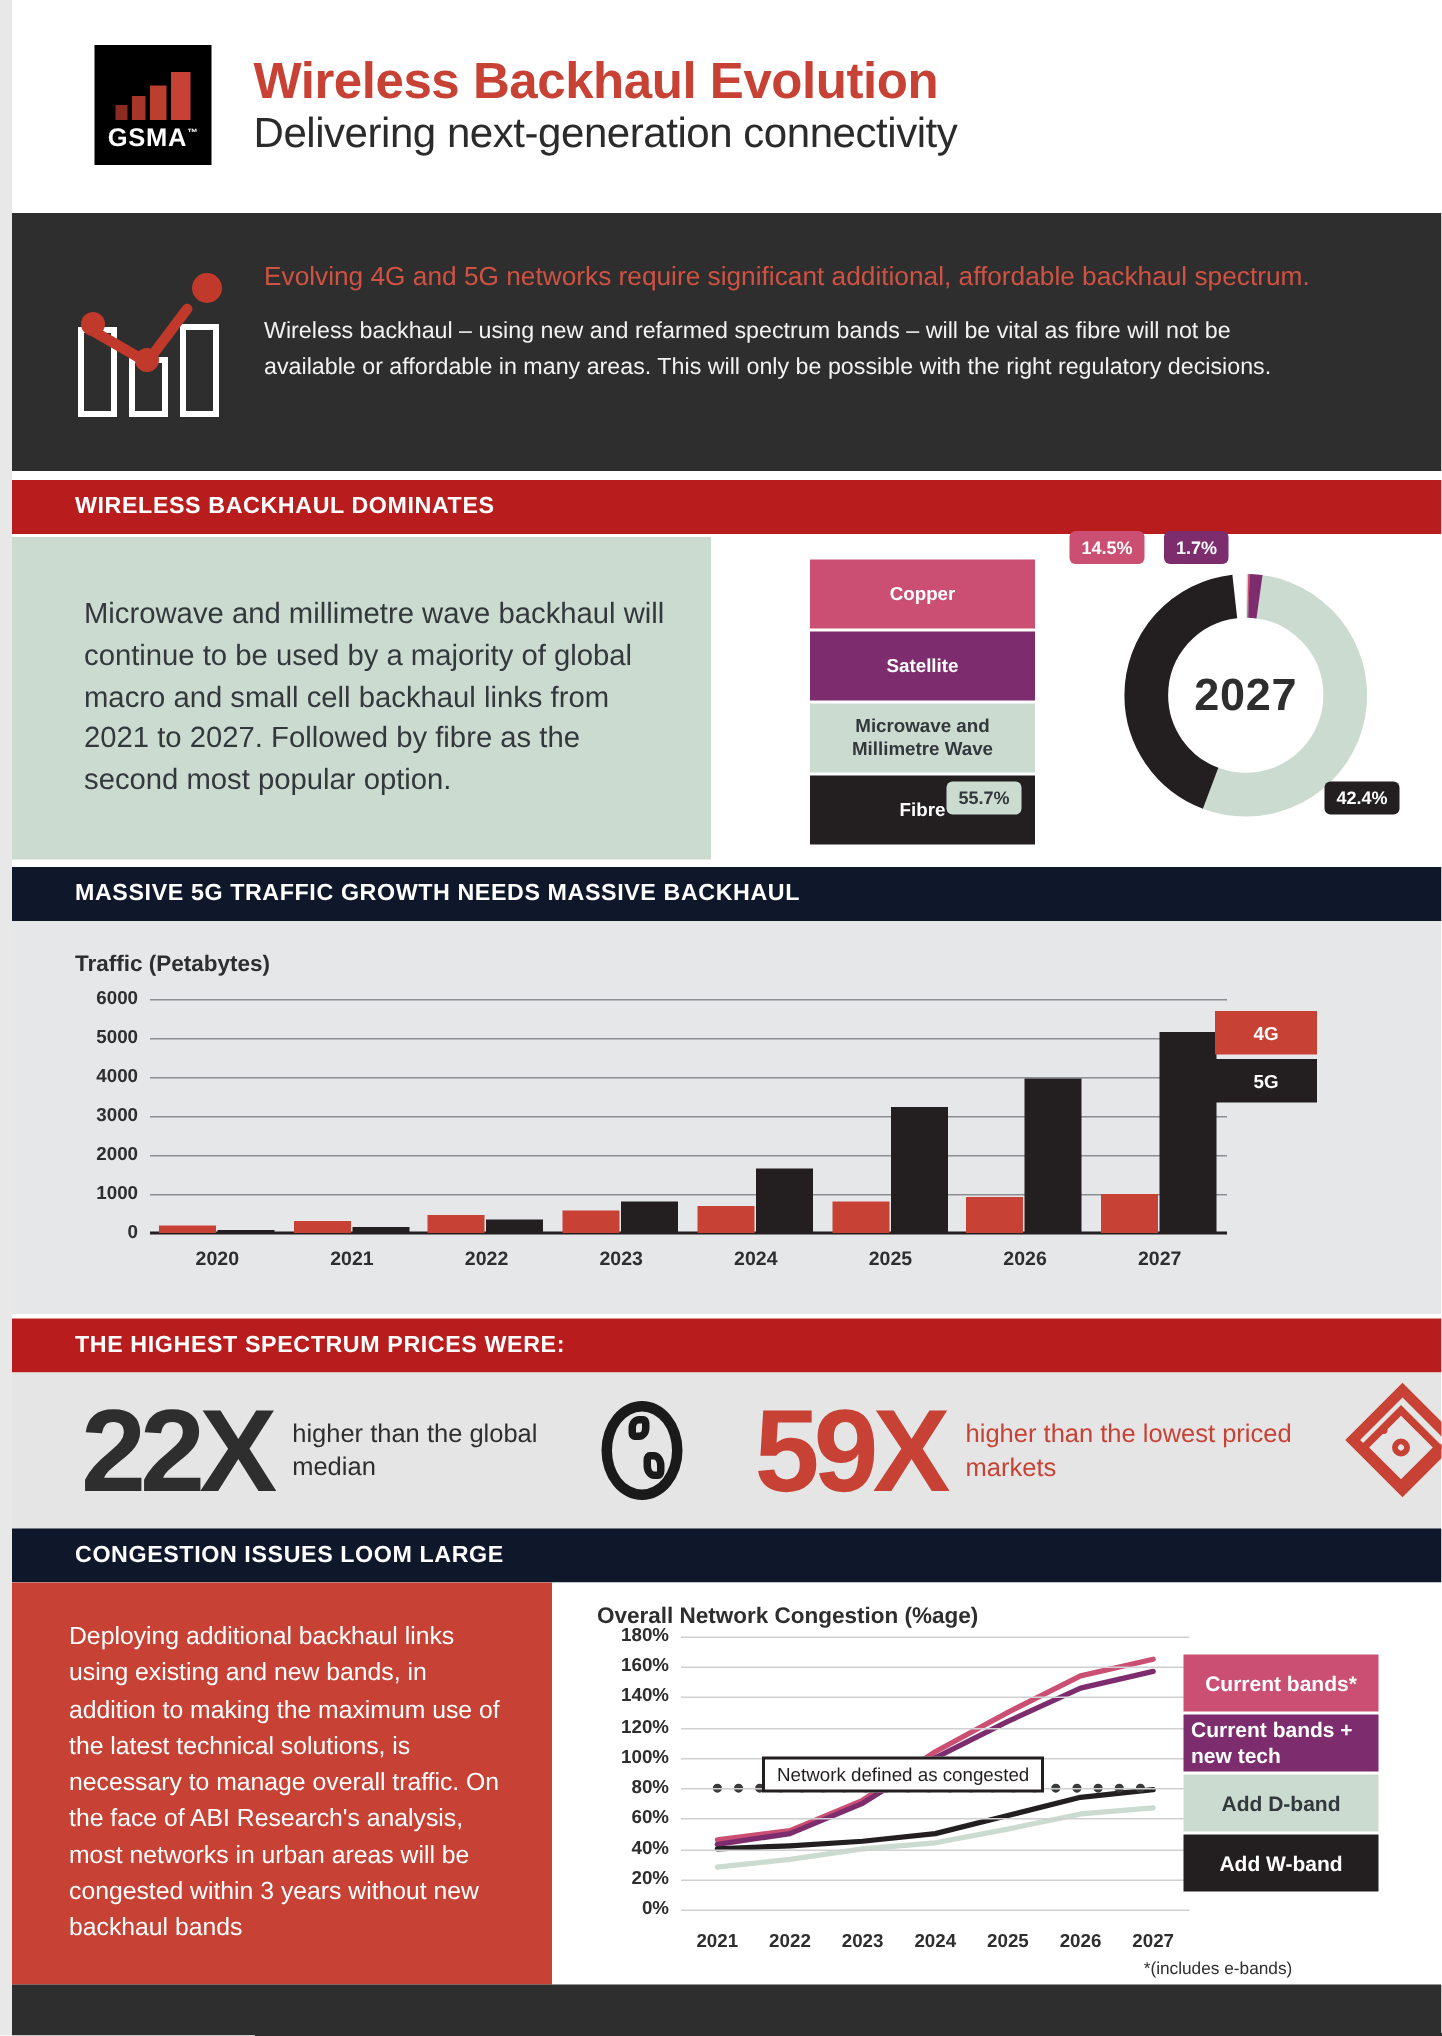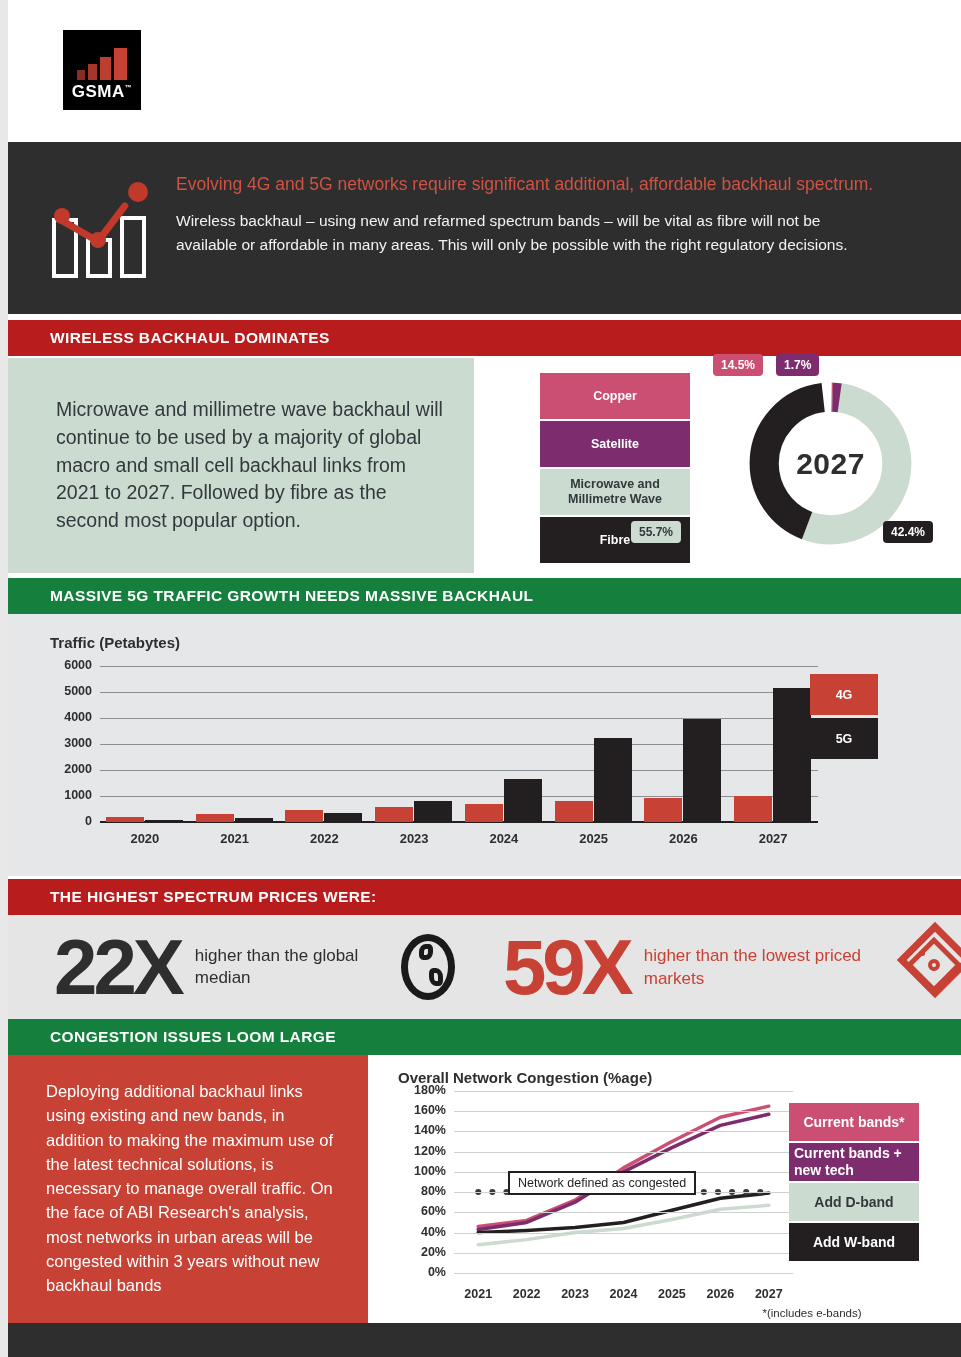--- a/index.html
+++ b/index.html
@@ -46,21 +46,21 @@
   .intro-icon .s1 { left:12px; top:40px; width:42px; transform: rotate(30deg); }
   .intro-icon .s2 { left:50px; top:62px; width:48px; transform: rotate(-53deg); }
   .intro-text { padding-top:2px; }
   .intro-lead { color:#cf5243; font-size:17.5px; line-height:1.42; font-weight:400; max-width:700px; }
   .intro-body { color:#f2f2f2; font-size:15.5px; line-height:1.58; margin-top:12px; max-width:700px; }
 
   
   .sec-bar { position:absolute; left:8px; width:953px; height:36px; display:flex; align-items:center;
              padding-left:42px; color:#fff; font-weight:bold; font-size:15.5px; letter-spacing:0.4px; }
   .sec-red  { background:#b91c1c; }
-  .sec-dark { background:#15803d; }
+  .sec-dark { background:#0f172a; }
 
   
   .dom { position:absolute; left:8px; top:358px; width:953px; height:215px; background:#fff; }
   .dom-left { position:absolute; left:0; top:0; width:466px; height:215px; background:#ccdbd0;
               display:flex; align-items:center; padding:0 28px 0 48px; }
   .dom-left p { color:#33383d; font-size:19.5px; line-height:1.43; }
   .legend-blocks { position:absolute; left:532px; top:15px; width:150px; }
   .lg { width:150px; display:flex; align-items:center; justify-content:center; text-align:center;
         font-weight:bold; font-size:12.5px; margin-bottom:2px; line-height:1.2; padding:0 20px; }
   .lg-copper { height:46px; background:#cb4f72; color:#fff; }
@@ -83,21 +83,21 @@
   .bars-title { position:absolute; left:42px; top:20px; font-size:15px; font-weight:bold; color:#2e2e2e; }
   .bchart { position:absolute; left:40px; top:52px; width:770px; height:180px; }
   .b-ylab { position:absolute; width:44px; text-align:right; font-size:12.5px; color:#2e2e2e; font-weight:bold; }
   .b-grid { position:absolute; left:52px; right:0; height:1px; background:#8b8e92; }
   .b-axis { position:absolute; left:52px; right:0; height:2px; background:#231f20; }
   .b-group { position:absolute; bottom:0; display:flex; align-items:flex-end; gap:1px; }
   .b-4g { width:38px; background:#c74235; }
   .b-5g { width:38px; background:#231f20; }
   .b-xlab { position:absolute; bottom:0; width:90px; text-align:center; font-size:13px; font-weight:bold; color:#2e2e2e; }
   .b-legend { position:absolute; right:83px; top:60px; width:68px; }
-  .bl { width:68px; height:41px; display:flex; align-items:center; justify-content:center;
+  .bl { width:68px; height:29px; display:flex; align-items:center; justify-content:center;
         font-weight:bold; font-size:12.5px; color:#fff; }
   .bl-4g { background:#c74235; margin-bottom:3px; }
   .bl-5g { background:#231f20; }
 
   
   .prices { position:absolute; left:8px; top:915px; width:953px; height:105px; background:#e5e5e5;
             display:flex; align-items:center; padding-left:46px; }
   .price-unit { display:flex; align-items:center; }
   .big-num { font-size:78px; font-weight:bold; line-height:0.85; letter-spacing:-4px; }
   .big-dark { color:#2e2e2e; }
@@ -147,20 +147,24 @@
 
   <div class="header">
     <div class="logo">
       <div class="bars">
         <i class="b1"></i>
           <i class="b2"></i>
           <i class="b3"></i>
           <i class="b4"></i>
       </div>
       <div class="wordmark"><span>GSMA</span><sup>™</sup></div>
+    </div>
+    <div class="title-wrap">
+      <div class="title-main">Wireless Backhaul Evolution</div>
+      <div class="title-sub">Delivering next-generation connectivity</div>
     </div>
   </div>
 
   <div class="intro">
     <div class="intro-icon">
       <div class="ibar ib1"></div>
         <div class="ibar ib2"></div>
         <div class="ibar ib3"></div>
       <div class="seg s1"></div>
         <div class="seg s2"></div>

